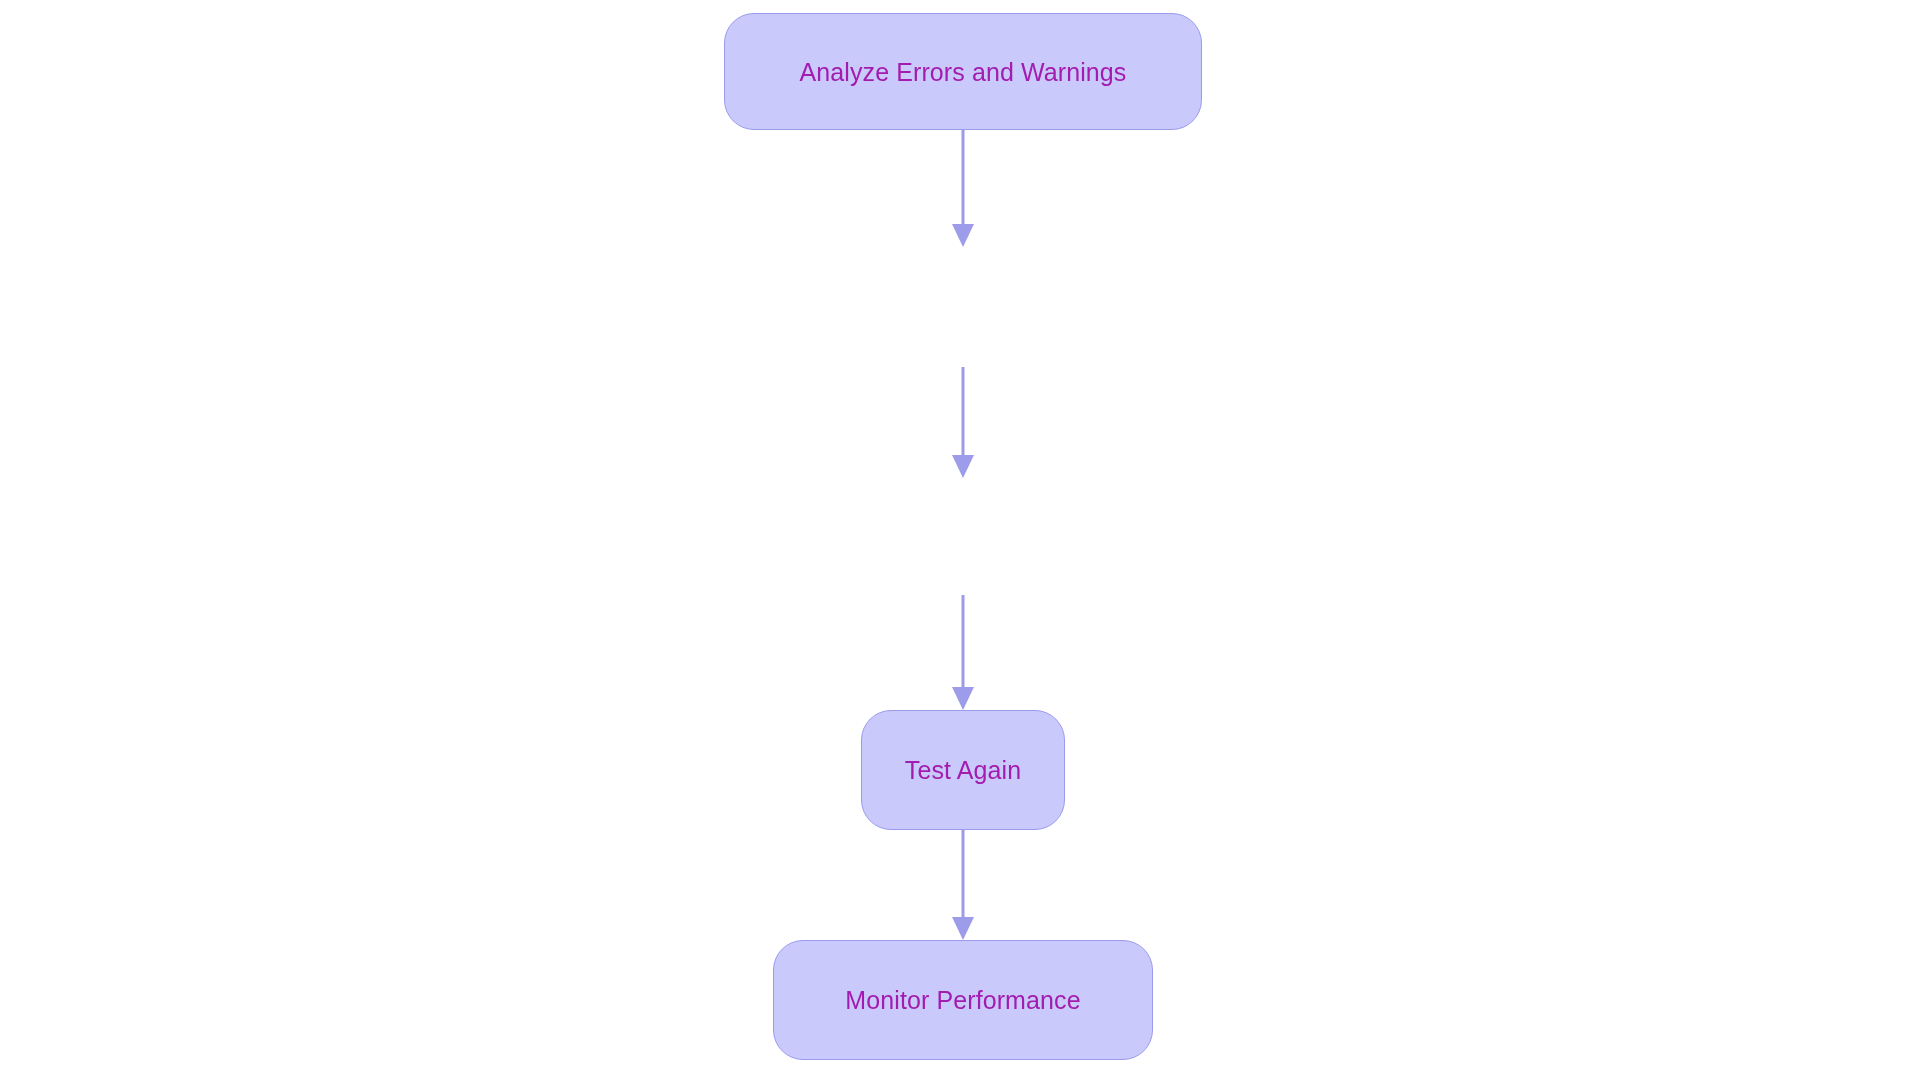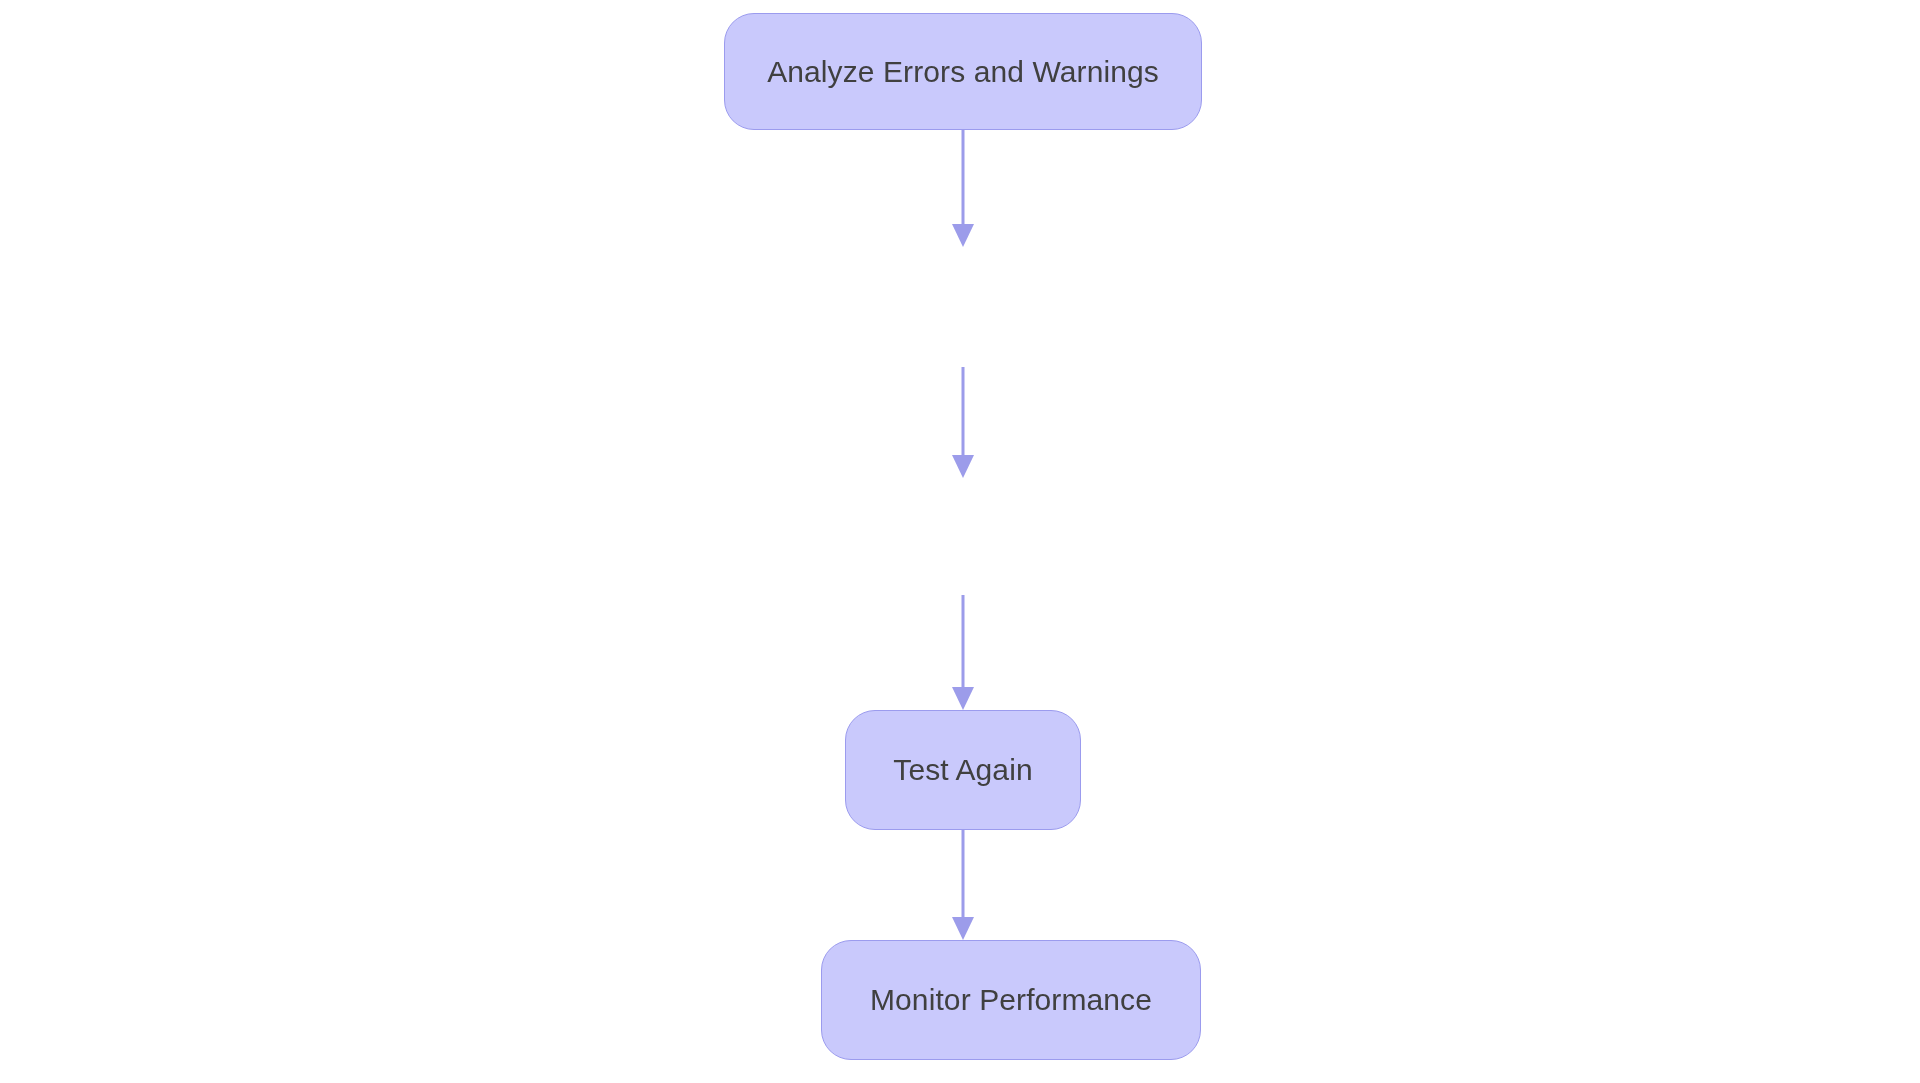--- a/index.html
+++ b/index.html
@@ -29,35 +29,35 @@
     display: flex;
     align-items: center;
     justify-content: center;
     background: #c9c9fc;
     border: 1.6px solid #9b9bee;
     border-radius: 30px;
     transform: translateX(-50%);
     left: 963px;
   }
   .node-label {
-    color: #404040;
-    font-size: 30px;
+    color: #a21caf;
+    font-size: 25px;
     font-weight: 400;
     letter-spacing: 0.1px;
     line-height: 1.2;
     white-space: nowrap;
     text-align: left;
     user-select: none;
   }
 
   .node-1 { top: 13px;  width: 478px; height: 117px; }
   .node-2 { top: 247px; width: 510px; height: 120px; }
   .node-3 { top: 478px; width: 320px; height: 117px; }
-  .node-4 { top: 710px; width: 236px; height: 120px; }
-  .node-5 { top: 940px; width: 380px; height: 120px; margin-left: 48px; }
+  .node-4 { top: 710px; width: 204px; height: 120px; }
+  .node-5 { top: 940px; width: 380px; height: 120px; }
 
   
   .connector {
     position: absolute;
     left: 963px;
     transform: translateX(-50%);
     width: 24px;
   }
   .connector .line {
     position: absolute;

